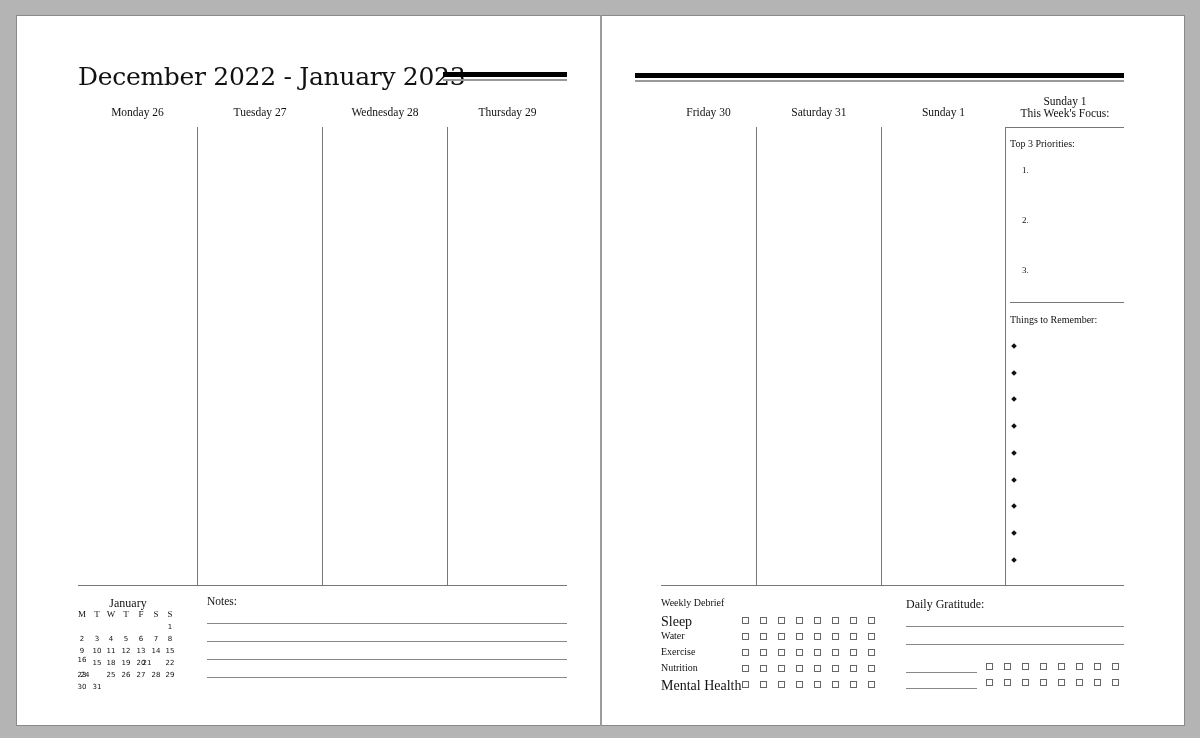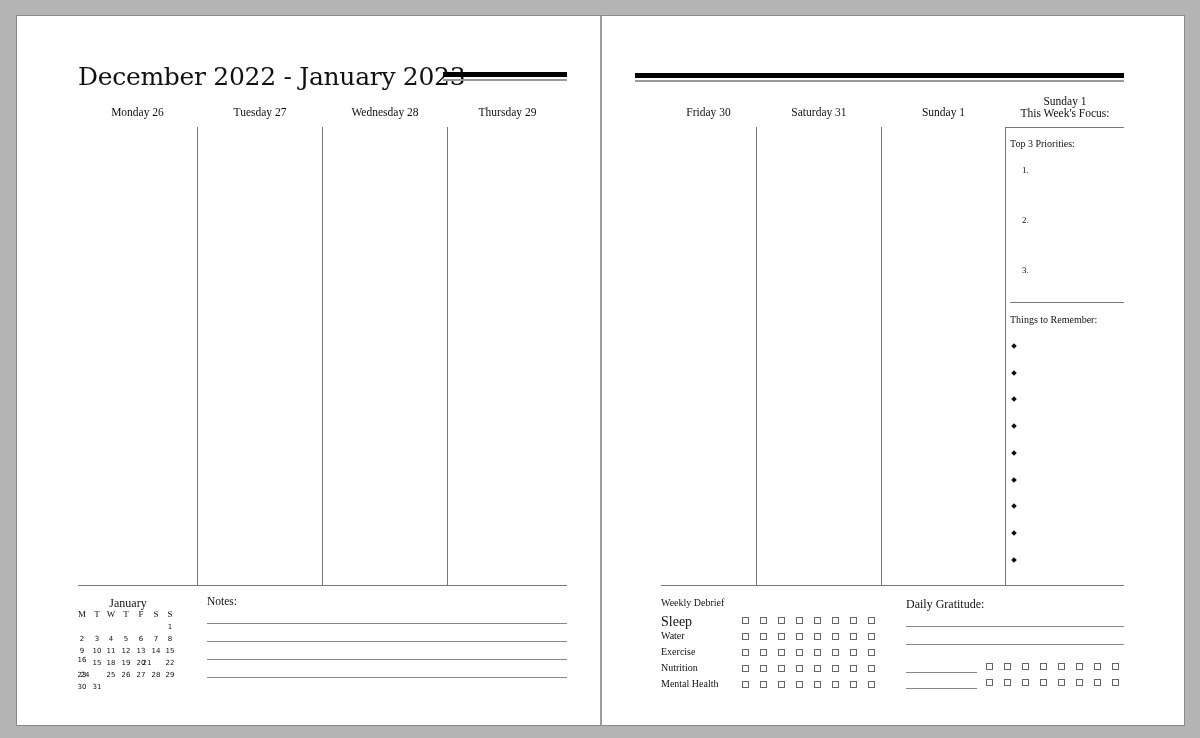--- a/index.html
+++ b/index.html
@@ -180,21 +180,21 @@
     <div class="box" style="left: 868px; top: 649px;"></div>
     <div class="abs lbl" style="left: 661px; top: 662px; font-size: 10px;">Nutrition</div>
     <div class="box" style="left: 742px; top: 665px;"></div>
     <div class="box" style="left: 760px; top: 665px;"></div>
     <div class="box" style="left: 778px; top: 665px;"></div>
     <div class="box" style="left: 796px; top: 665px;"></div>
     <div class="box" style="left: 814px; top: 665px;"></div>
     <div class="box" style="left: 832px; top: 665px;"></div>
     <div class="box" style="left: 850px; top: 665px;"></div>
     <div class="box" style="left: 868px; top: 665px;"></div>
-    <div class="abs lbl" style="left: 661px; top: 678px; font-size: 10px;">Mental Health</div>
+    <div class="abs lbl" style="left: 661px; top: 678px; font-size: 14px;">Mental Health</div>
     <div class="box" style="left: 742px; top: 681px;"></div>
     <div class="box" style="left: 760px; top: 681px;"></div>
     <div class="box" style="left: 778px; top: 681px;"></div>
     <div class="box" style="left: 796px; top: 681px;"></div>
     <div class="box" style="left: 814px; top: 681px;"></div>
     <div class="box" style="left: 832px; top: 681px;"></div>
     <div class="box" style="left: 850px; top: 681px;"></div>
     <div class="box" style="left: 868px; top: 681px;"></div>
   </div>
 

